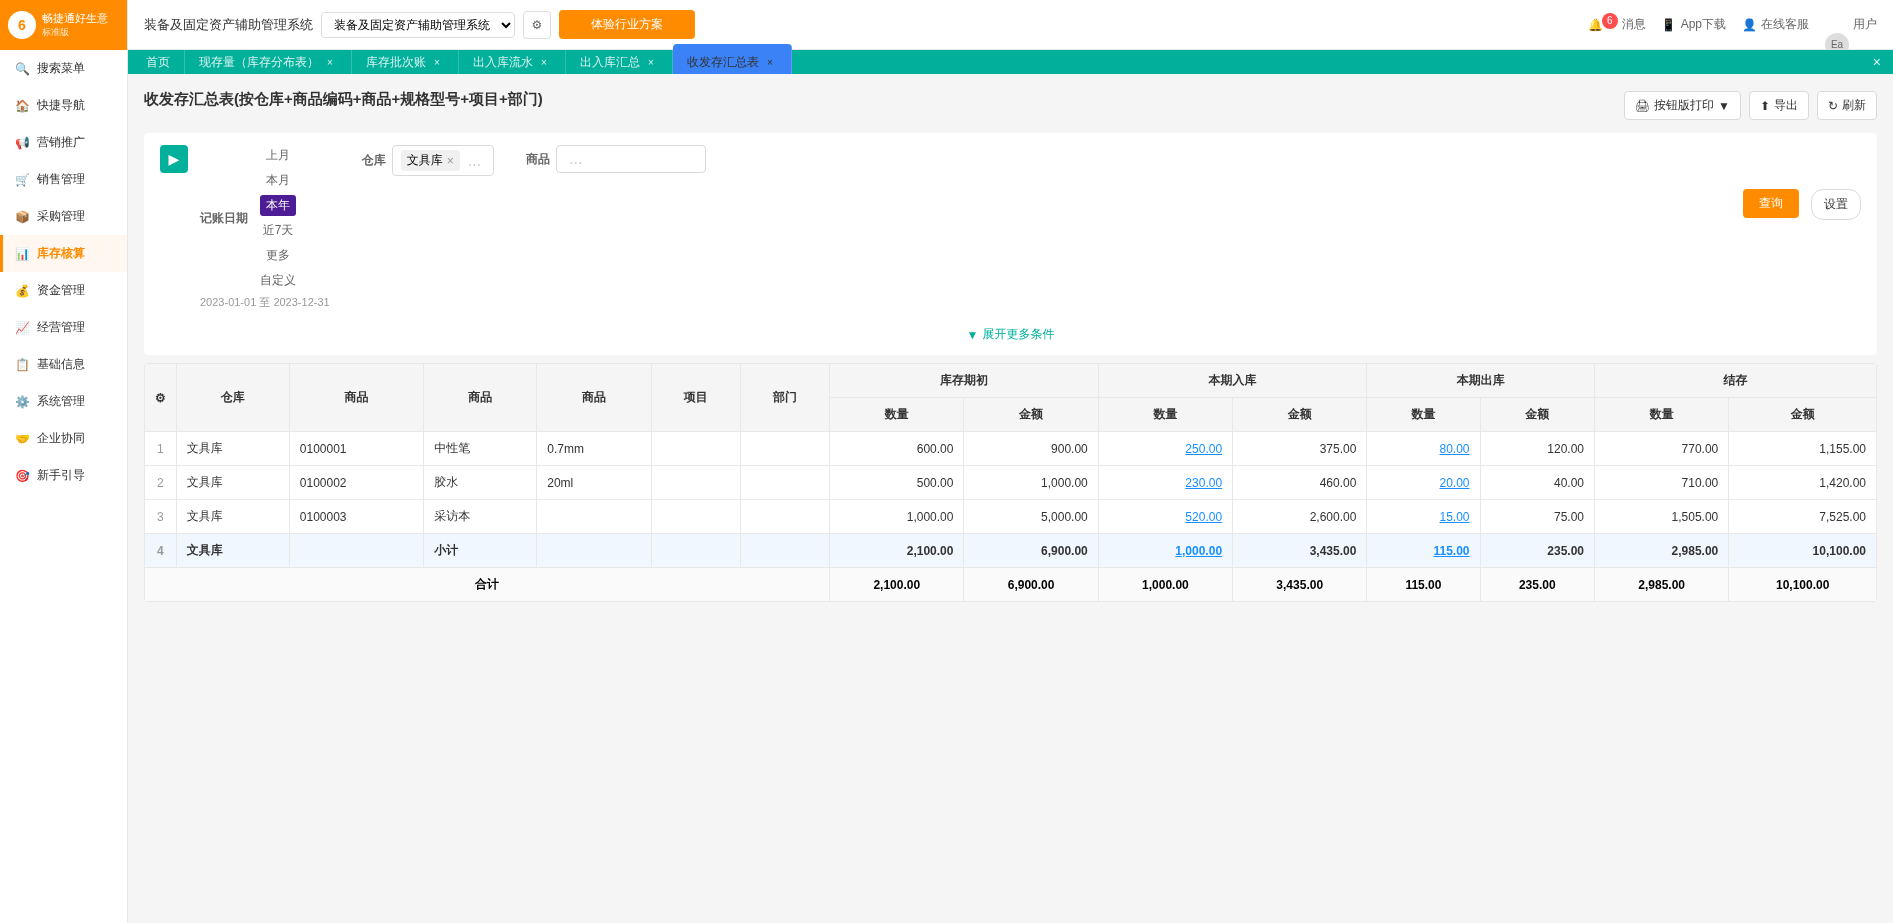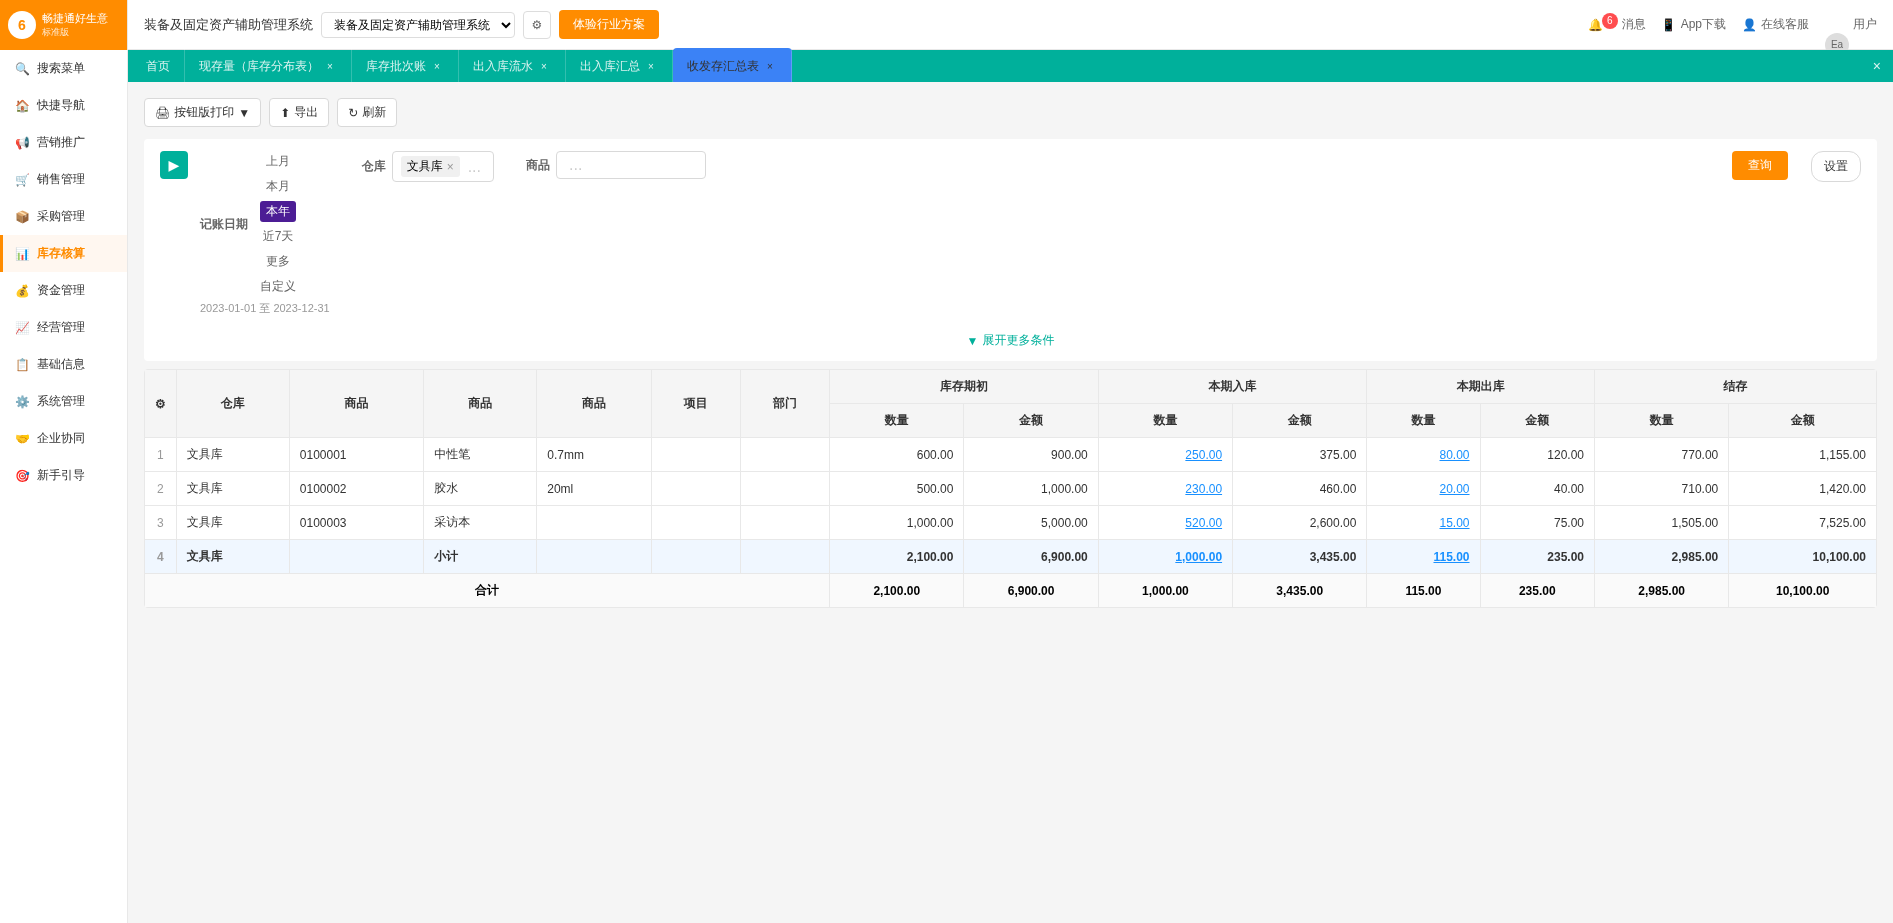--- a/index.html
+++ b/index.html
@@ -18,28 +18,28 @@
 
     
     .main { flex: 1; display: flex; flex-direction: column; overflow: hidden; }
 
     
     .topbar { height: 50px; background: #fff; display: flex; align-items: center; justify-content: space-between; padding: 0 16px; border-bottom: 1px solid #e8e8e8; flex-shrink: 0; }
     .topbar-left { display: flex; align-items: center; gap: 8px; }
     .topbar-title { font-size: 13px; color: #333; }
     .topbar-select { border: 1px solid #ddd; border-radius: 4px; padding: 4px 8px; font-size: 12px; background: #fff; cursor: pointer; }
     .topbar-settings { width: 28px; height: 28px; border: 1px solid #ddd; border-radius: 4px; display: flex; align-items: center; justify-content: center; cursor: pointer; color: #666; }
-    .topbar-trial-btn { background: #ff8c00; color: #fff; border: none; border-radius: 4px; padding: 6px 14px; font-size: 12px; cursor: pointer; }
+    .topbar-trial-btn { background: #ff8c00; color: #fff; border: none; border-radius: 4px; padding: 6px 32px; font-size: 12px; cursor: pointer; }
     .topbar-right { display: flex; align-items: center; gap: 16px; color: #666; font-size: 12px; }
     .topbar-right-item { display: flex; align-items: center; gap: 4px; cursor: pointer; }
     .notification-badge { background: #ff4d4f; color: #fff; border-radius: 50%; width: 16px; height: 16px; font-size: 10px; display: flex; align-items: center; justify-content: center; margin-left: -6px; margin-top: -8px; }
     .user-avatar { width: 24px; height: 24px; background: #ddd; border-radius: 50%; display: flex; align-items: center; justify-content: center; font-size: 10px; margin-top: 40px; }
 
     
-    .tabbar { background: #00b09b; display: flex; align-items: center; padding: 0 4px; flex-shrink: 0; height: 32px; }
+    .tabbar { background: #00b09b; display: flex; align-items: center; padding: 0 4px; flex-shrink: 0; height: 24px; }
     .tab { display: flex; align-items: center; gap: 4px; padding: 0 14px; height: 36px; color: rgba(255,255,255,0.85); cursor: pointer; font-size: 12px; white-space: nowrap; border-right: 1px solid rgba(255,255,255,0.2); }
     .tab.active { background: #3b82f6; color: #333; border-radius: 4px 4px 0 0; }
     .tab-close { width: 14px; height: 14px; display: flex; align-items: center; justify-content: center; border-radius: 50%; font-size: 10px; cursor: pointer; }
     .tabbar-close-all { margin-left: auto; color: rgba(255,255,255,0.85); cursor: pointer; padding: 0 8px; font-size: 14px; }
 
     
     .page-content { flex: 1; overflow-y: auto; padding: 16px; background: #f5f5f5; }
     .page-title { font-size: 15px; font-weight: bold; color: #333; margin-bottom: 12px; }
     .filter-expand-btn { width: 28px; height: 28px; background: #00b09b; color: #fff; border: none; border-radius: 4px; cursor: pointer; display: flex; align-items: center; justify-content: center; font-size: 14px; }
     .filter-label { color: #666; font-size: 12px; white-space: nowrap; font-weight: bold; }
@@ -202,20 +202,21 @@
     <div class="tab active">
       <span>收发存汇总表</span>
       <span class="tab-close">×</span>
     </div>
     <span class="tabbar-close-all">×</span>
   </div>
 
   <div class="page-content">
 
     <div class="page-header">
+      <h2 class="page-title">收发存汇总表(按仓库+商品编码+商品+规格型号+项目+部门)</h2>
       <div class="page-top-actions">
         <button class="print-btn">
           <span>🖨</span>
           <span>按钮版打印</span>
           <span>▼</span>
         </button>
         <button class="export-btn">
           <span>⬆</span>
           <span>导出</span>
         </button>
@@ -252,21 +253,21 @@
             </div>
             <span class="filter-dots">...</span>
           </div>
         </div>
         <div style="display:flex;align-items:center;gap:6px;margin-left:20px;">
           <span class="filter-label">商品</span>
           <div class="filter-product">
             <span class="filter-dots">...</span>
           </div>
         </div>
-        <div style="margin-left:auto;display:flex;gap:23px;align-items:flex-start;">
+        <div style="margin-left:auto;display:flex;gap:12px;align-items:flex-start;margin-top:44px;">
           <button class="query-btn">查询</button>
           <button class="settings-text-btn">设置</button>
         </div>
       </div>
       <div class="filter-line2">
         <div class="expand-more">
           <span>▼</span>
           <span>展开更多条件</span>
         </div>
       </div>

